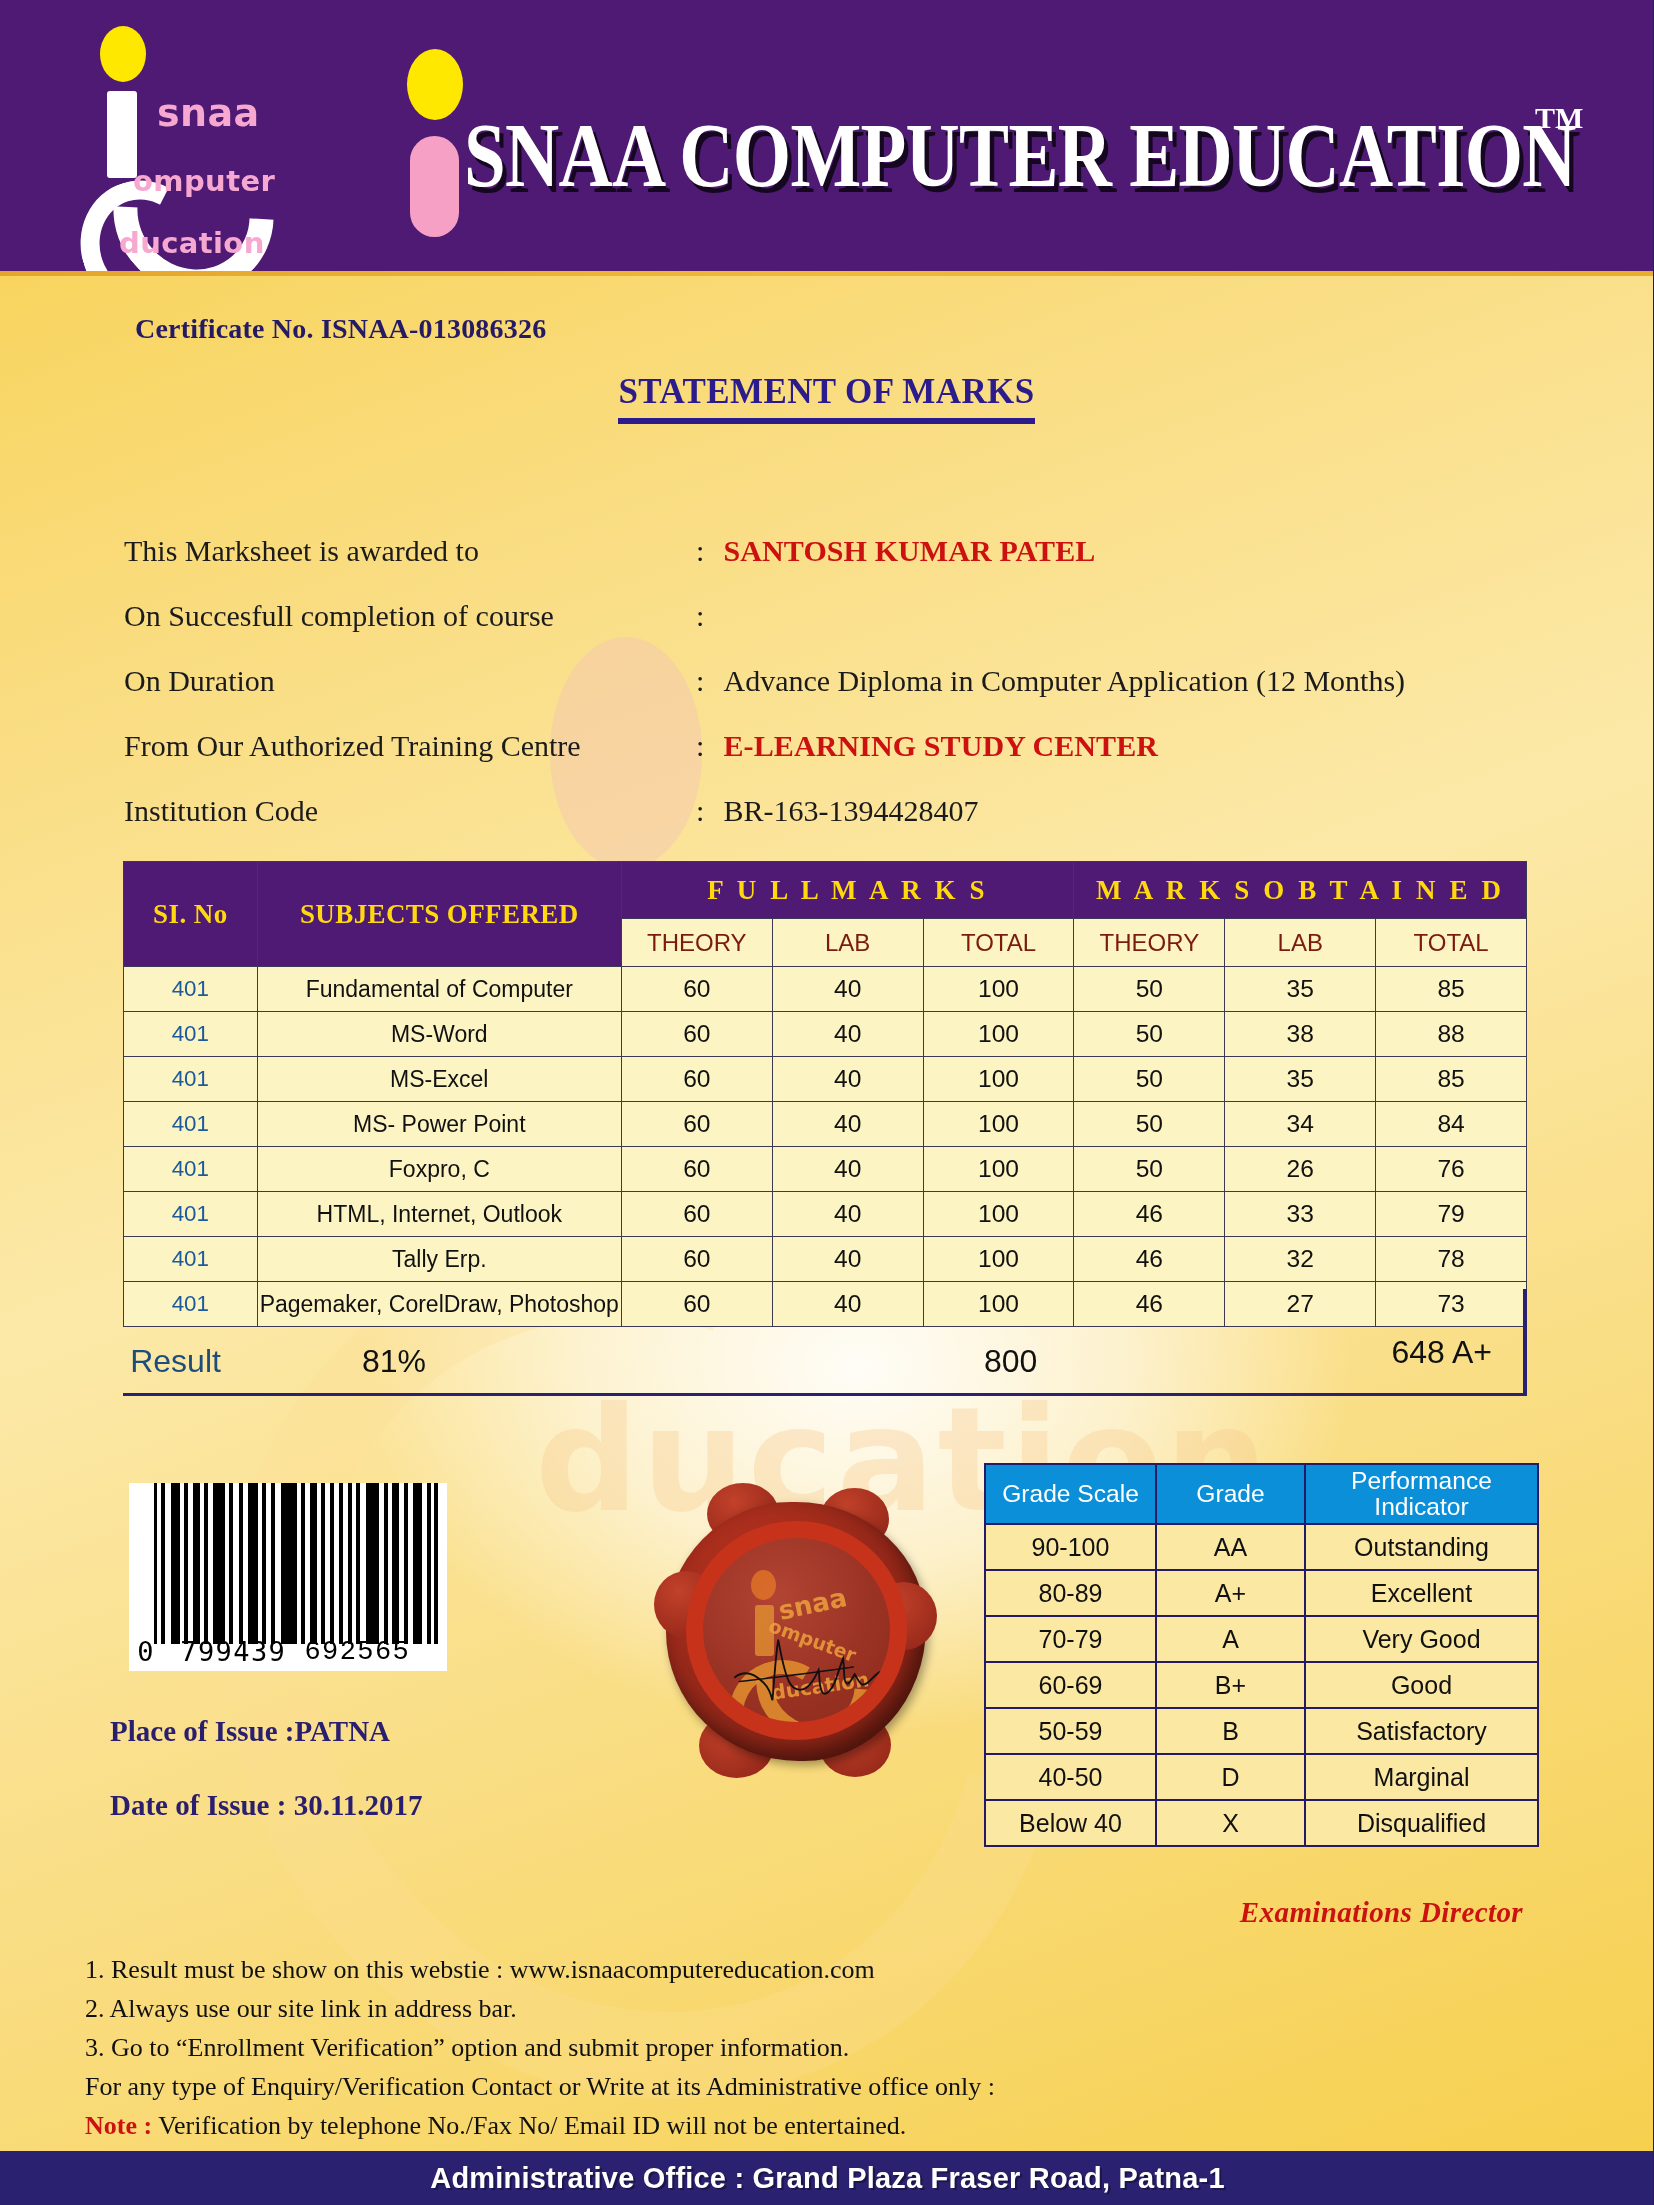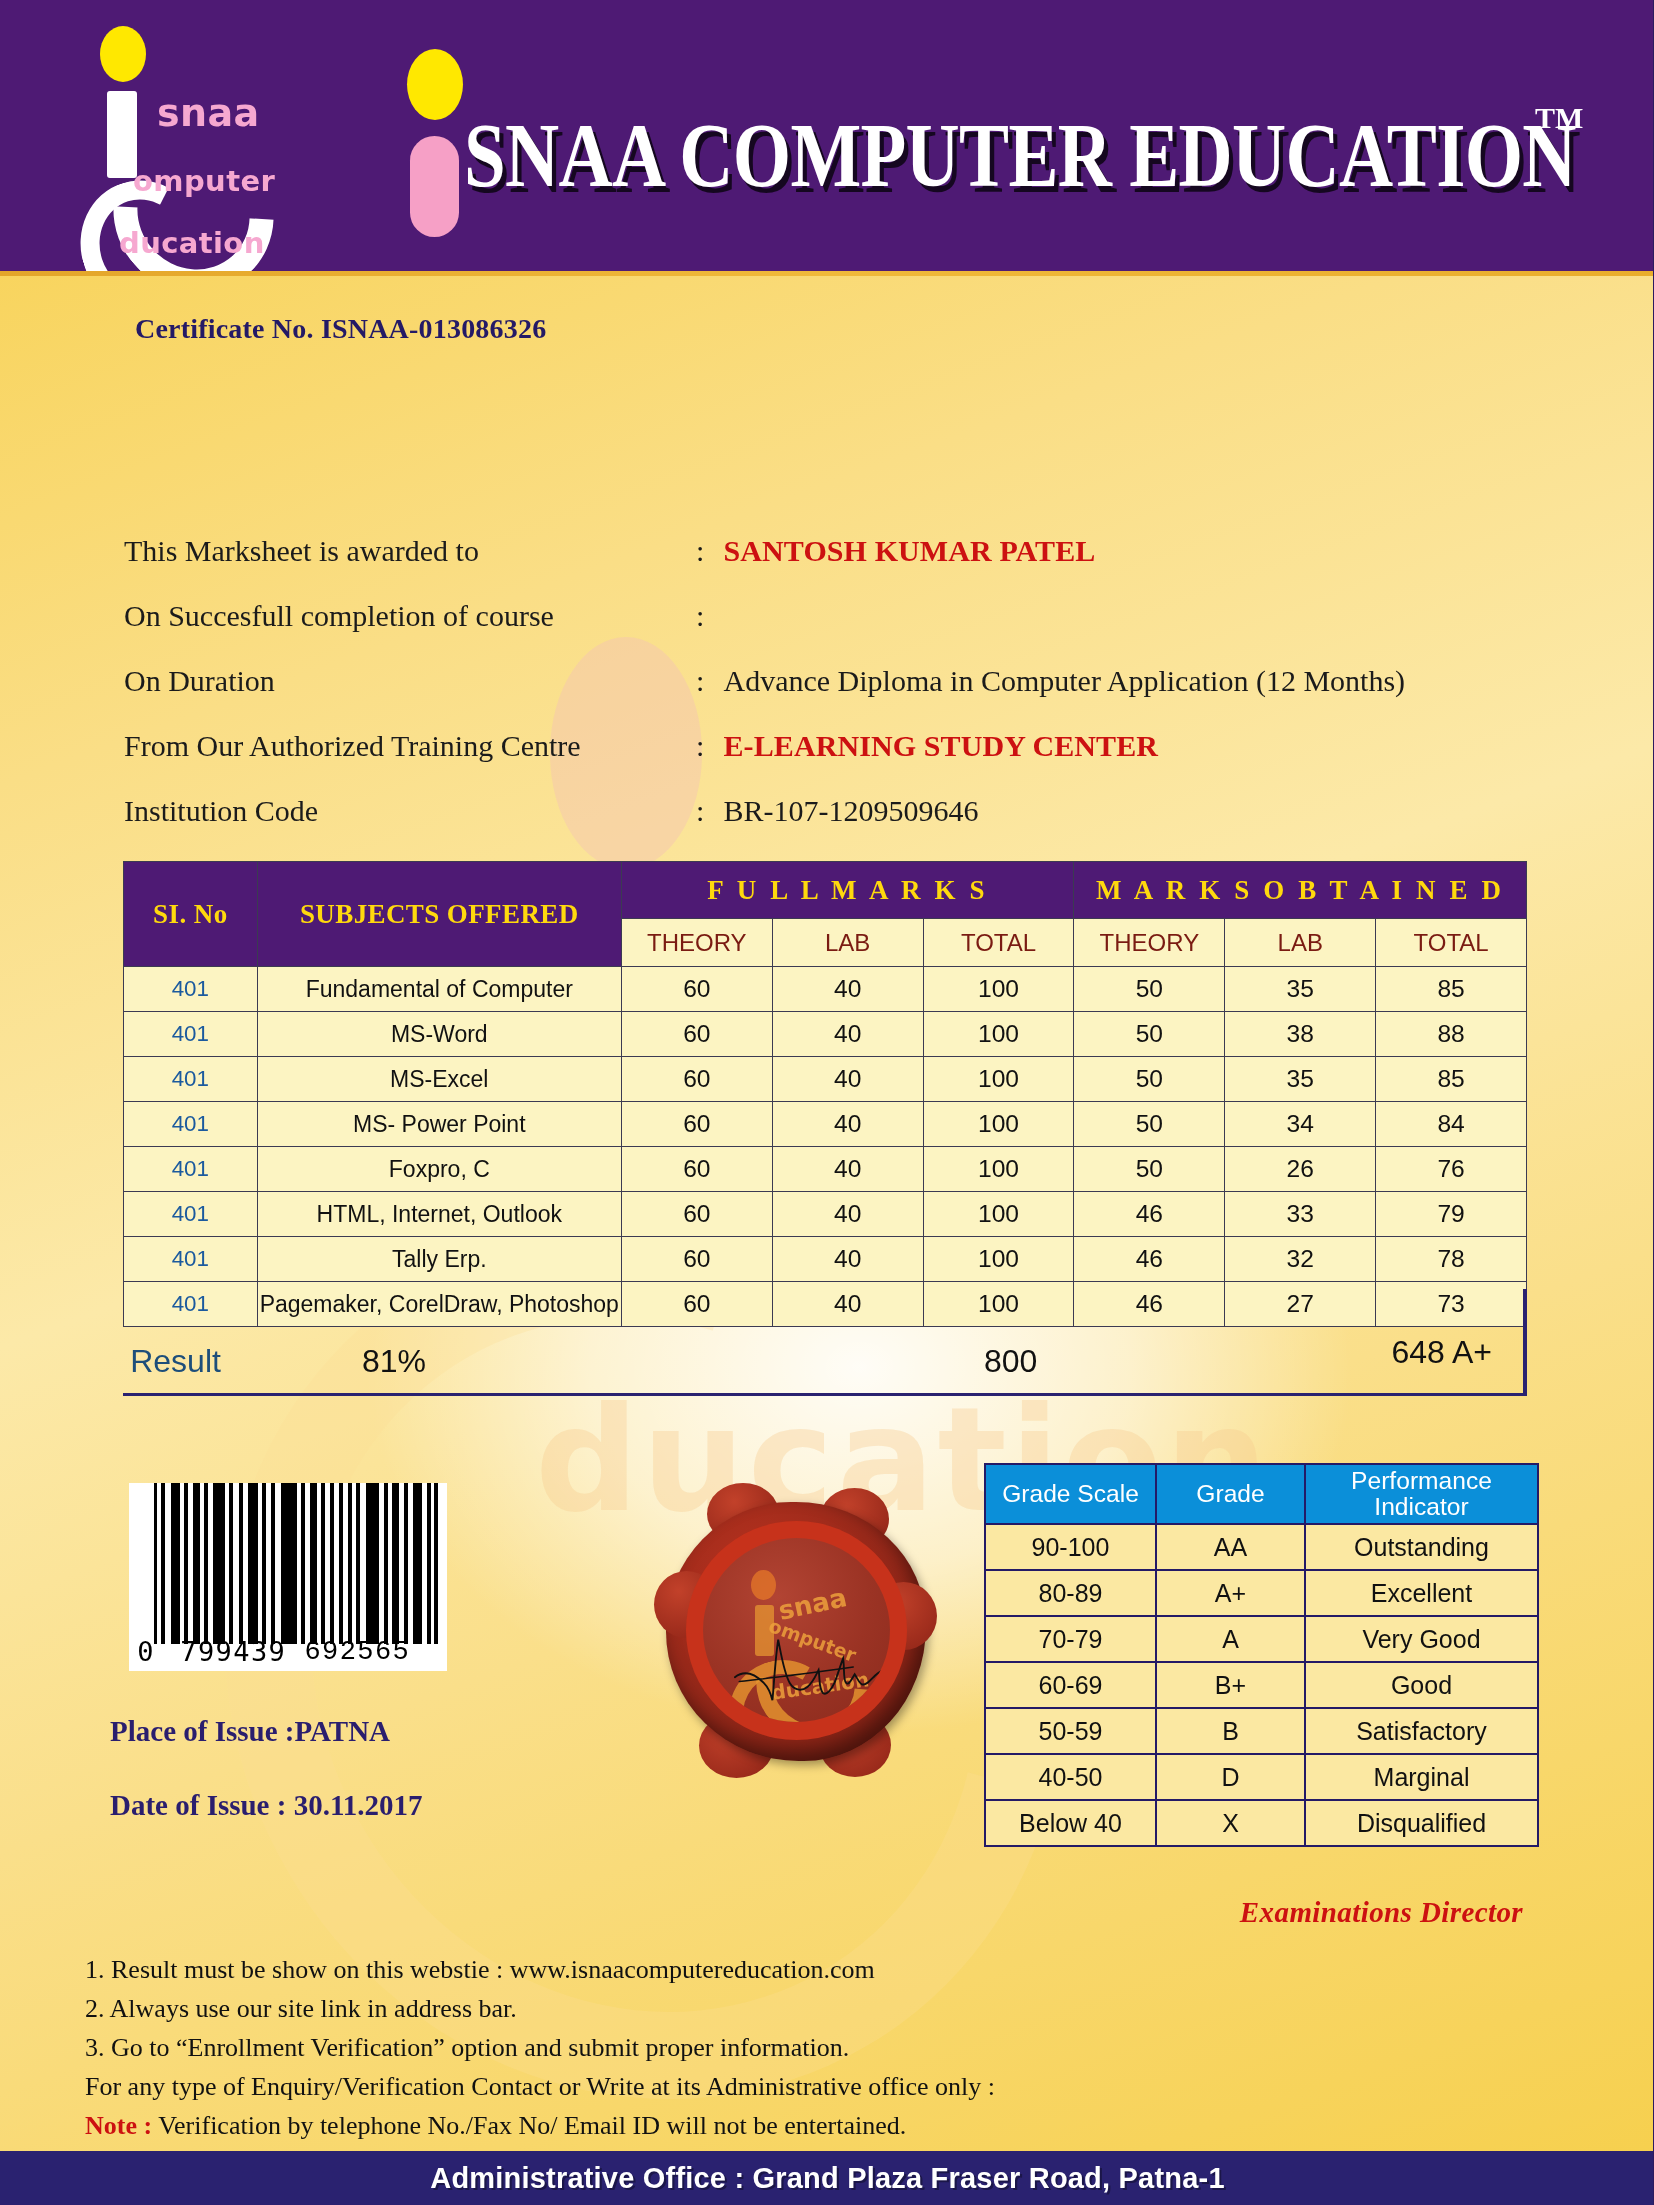--- a/index.html
+++ b/index.html
@@ -296,20 +296,23 @@
 
     <div class="bigdot"></div>
     <div class="bigstem"></div>
     <div class="bigtitle">SNAA COMPUTER EDUCATION</div>
     <div class="tm-sup">TM</div>
   </div>
   <div class="topband-strip"></div>
 
   <div class="certno">Certificate No.  ISNAA-013086326</div>
 
+  <div class="sotitle">
+    <span>STATEMENT OF MARKS</span>
+  </div>
 
   <div class="details">
     <div class="drow">
       <div class="dlabel">This Marksheet is awarded to</div>
       <div class="dcolon">:</div>
       <div class="dval red">SANTOSH KUMAR PATEL</div>
     </div>
     <div class="drow">
       <div class="dlabel">On Succesfull completion of course</div>
       <div class="dcolon">:</div>
@@ -321,21 +324,21 @@
       <div class="dval">Advance Diploma in Computer Application (12 Months)</div>
     </div>
     <div class="drow">
       <div class="dlabel">From Our Authorized Training Centre</div>
       <div class="dcolon">:</div>
       <div class="dval red">E-LEARNING STUDY CENTER</div>
     </div>
     <div class="drow">
       <div class="dlabel">Institution Code</div>
       <div class="dcolon">:</div>
-      <div class="dval">BR-107-1209509646</div>
+      <div class="dval">BR-163-1394428407</div>
     </div>
   </div>
 
   <table class="marks">
     <colgroup>
       <col class="col-sl">
         <col class="col-subj">
       <col class="col-n">
         <col class="col-n">
         <col class="col-n">

